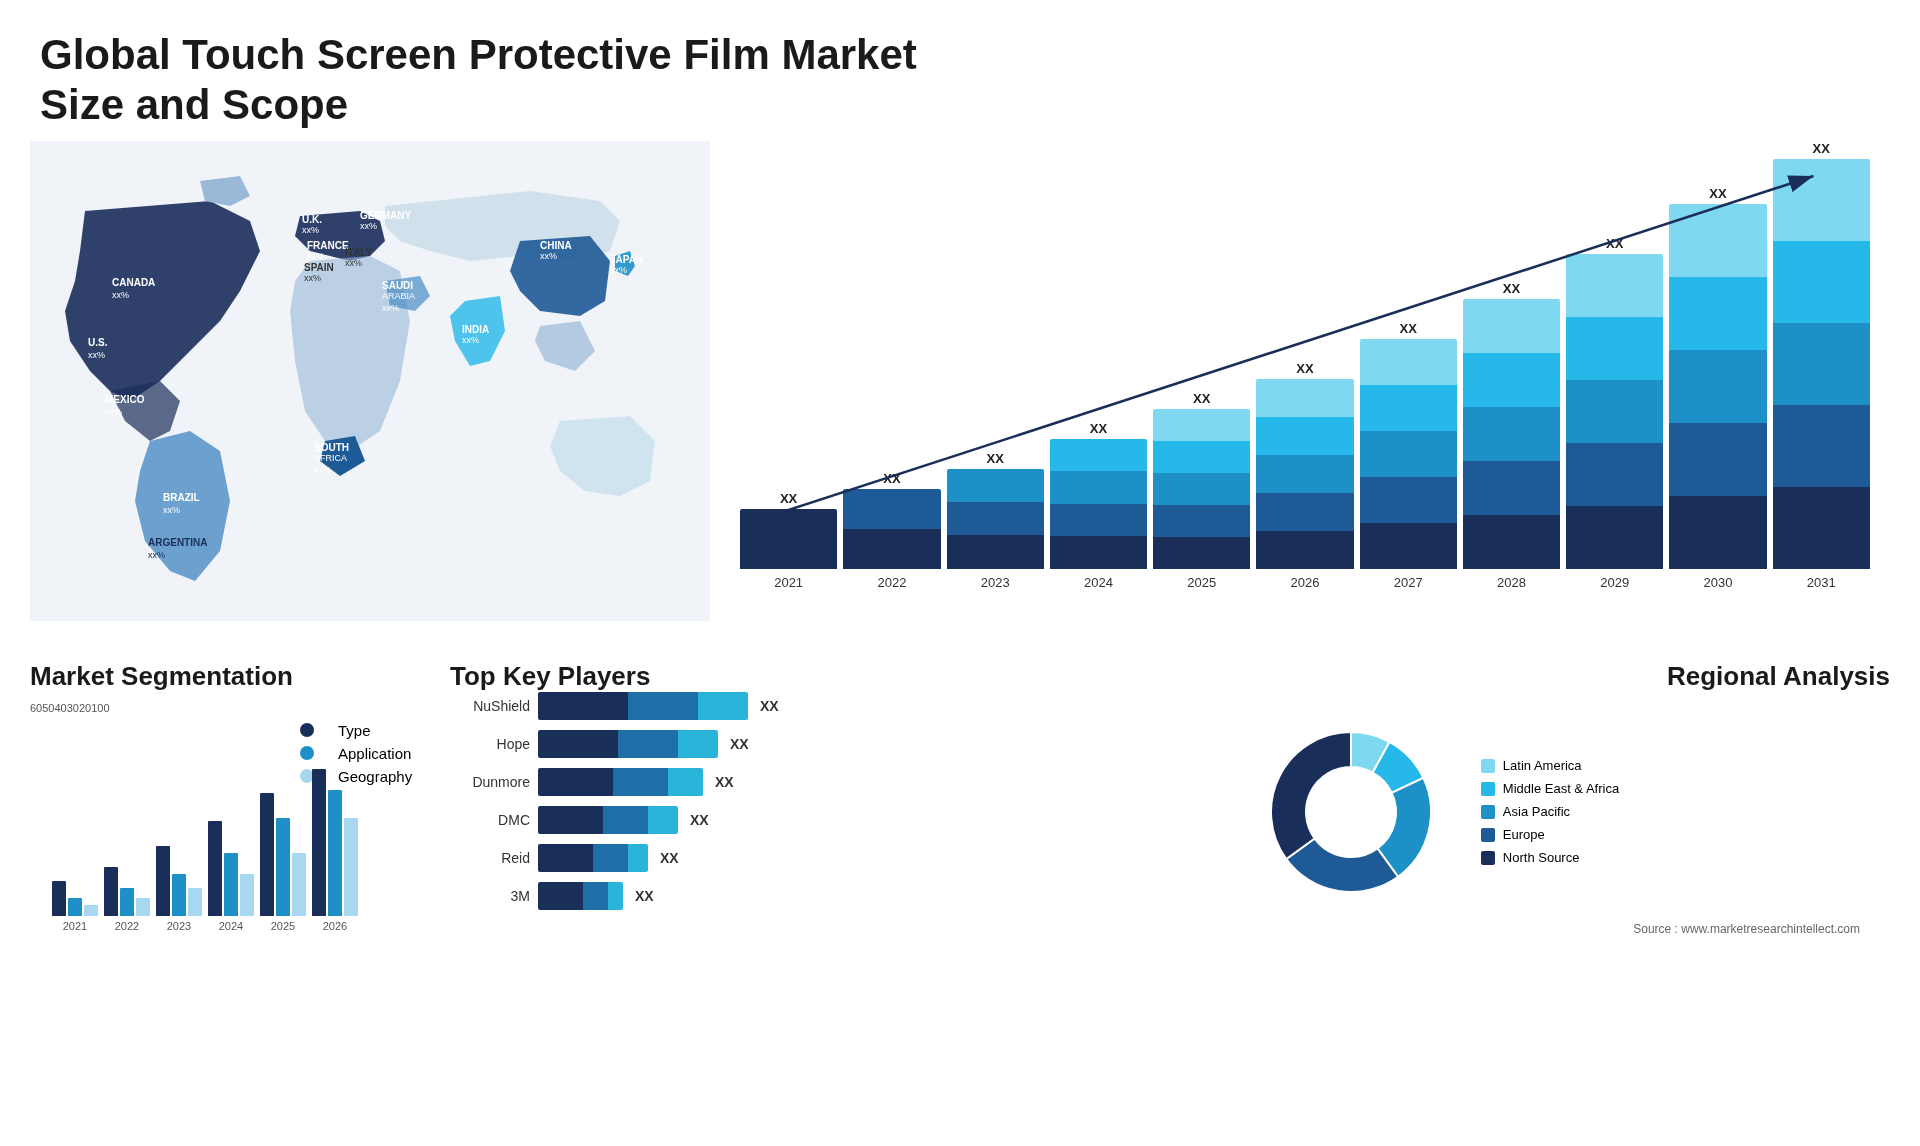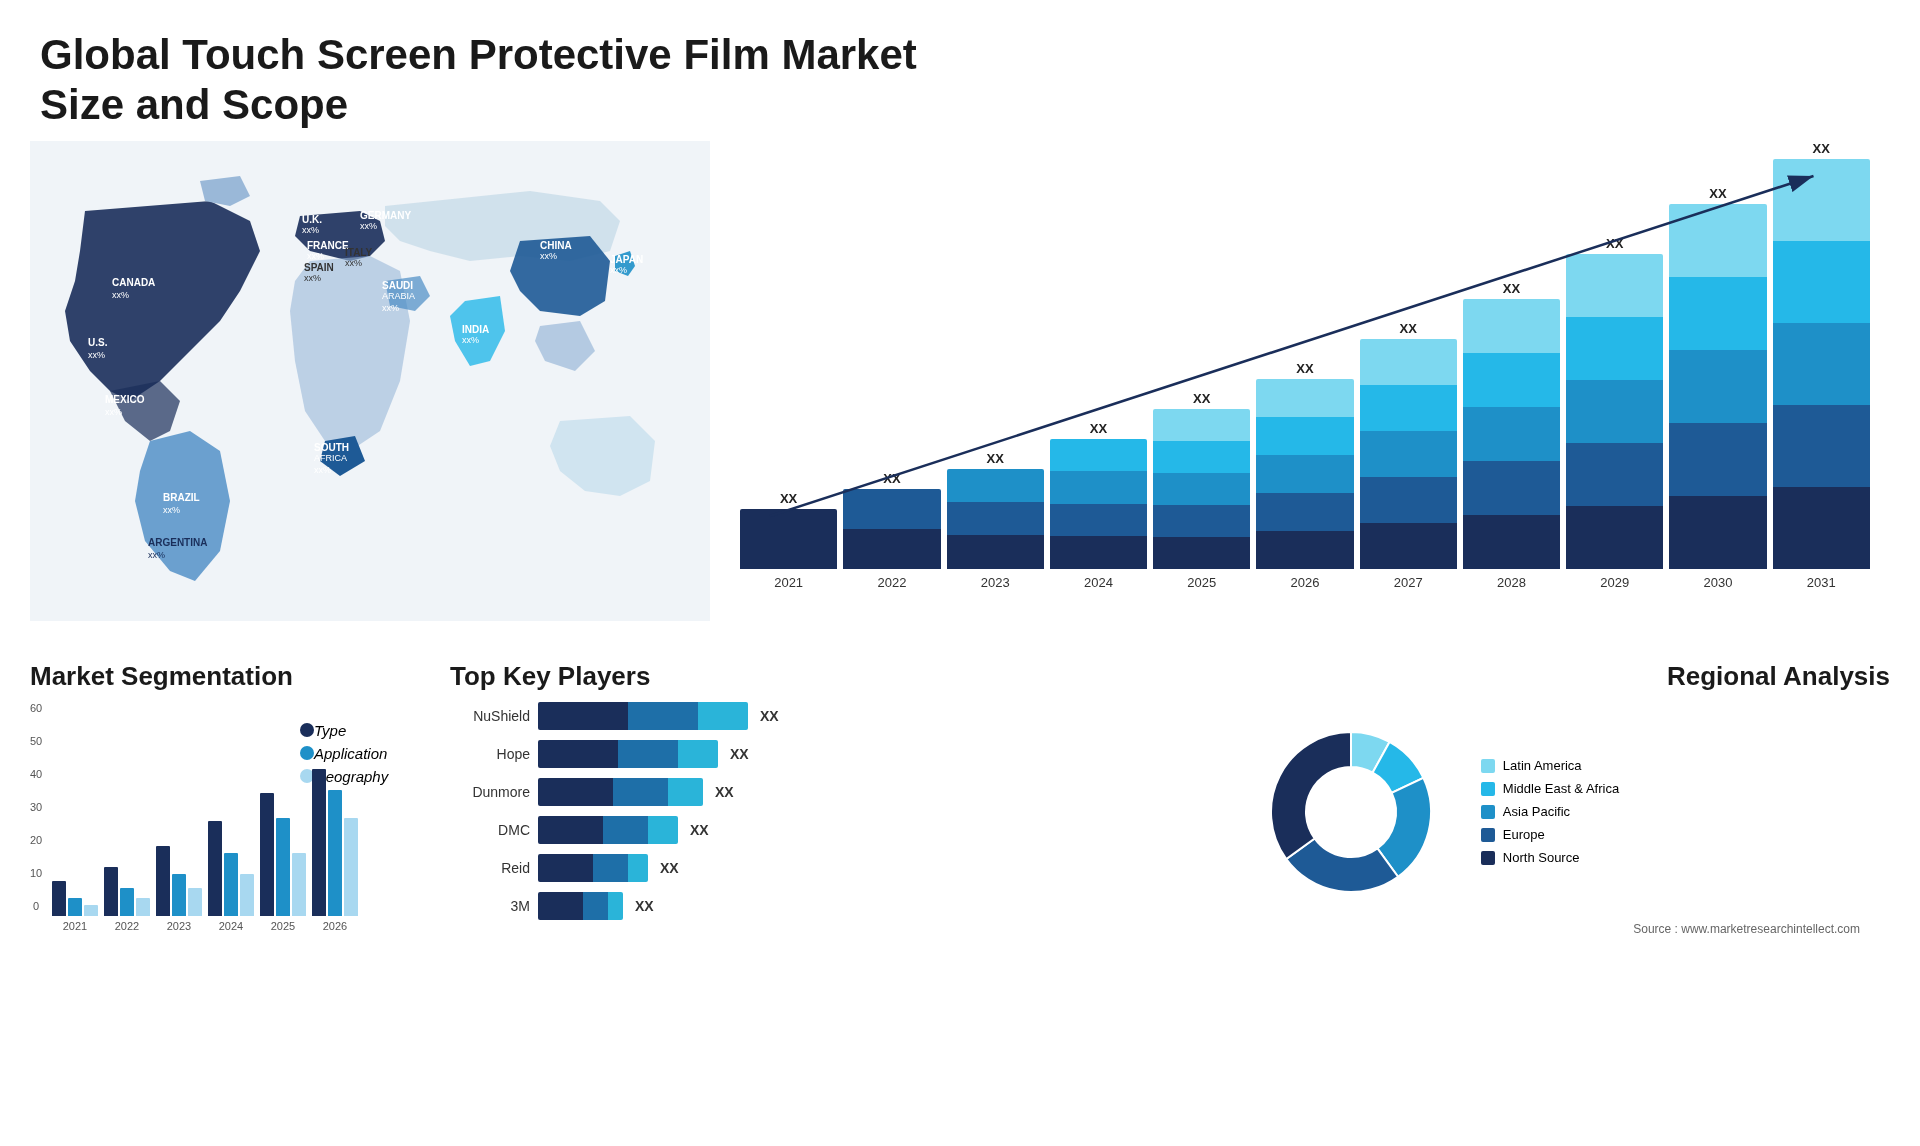--- a/index.html
+++ b/index.html
@@ -84,41 +84,39 @@
       color: #1a1a1a;
       margin-bottom: 10px;
     }
     .players-section {
       flex: 0 0 500px;
     }
     .players-title {
       font-size: 26px;
       font-weight: bold;
       color: #1a1a1a;
-      margin-bottom: 10px;
     }
     .regional-section {
       flex: 1;
     }
     .regional-title {
       font-size: 26px;
       font-weight: bold;
       color: #1a1a1a;
       margin-bottom: 10px;
       text-align: right;
     }
 
     
     .legend-item {
       display: flex;
       align-items: center;
-      gap: 0;
+      gap: 24px;
       margin-bottom: 6px;
       font-size: 15px;
-      font-style: italic;
     }
     .legend-dot {
       width: 14px;
       height: 14px;
       border-radius: 50%;
       flex-shrink: 0;
     }
 
     
     .player-row {
@@ -459,21 +457,21 @@
 </div>
 
 <div class="bottom-area">
 
   <div class="segmentation-section">
     <div class="segmentation-title">Market Segmentation</div>
     <div style="display:flex;gap:20px;align-items:flex-start;">
 
       <div style="position:relative;width:250px;height:250px;">
 
-        <div style="position:absolute;left:0;top:0;height:210px;display:flex;flex-direction:column;justify-content:space-between;font-size:11px;color:#555;text-align:center;">
+        <div style="position:absolute;left:0;top:0;height:210px;display:flex;justify-content:space-between;font-size:11px;color:#555;text-align:center;">
           <span>60</span>
           <span>50</span>
           <span>40</span>
           <span>30</span>
           <span>20</span>
           <span>10</span>
           <span>0</span>
         </div>
         <div style="margin-left: 22px; position: relative; display: flex; align-items: flex-end; gap: 6px; height: 230px;" id="seg-bars-area">
 

